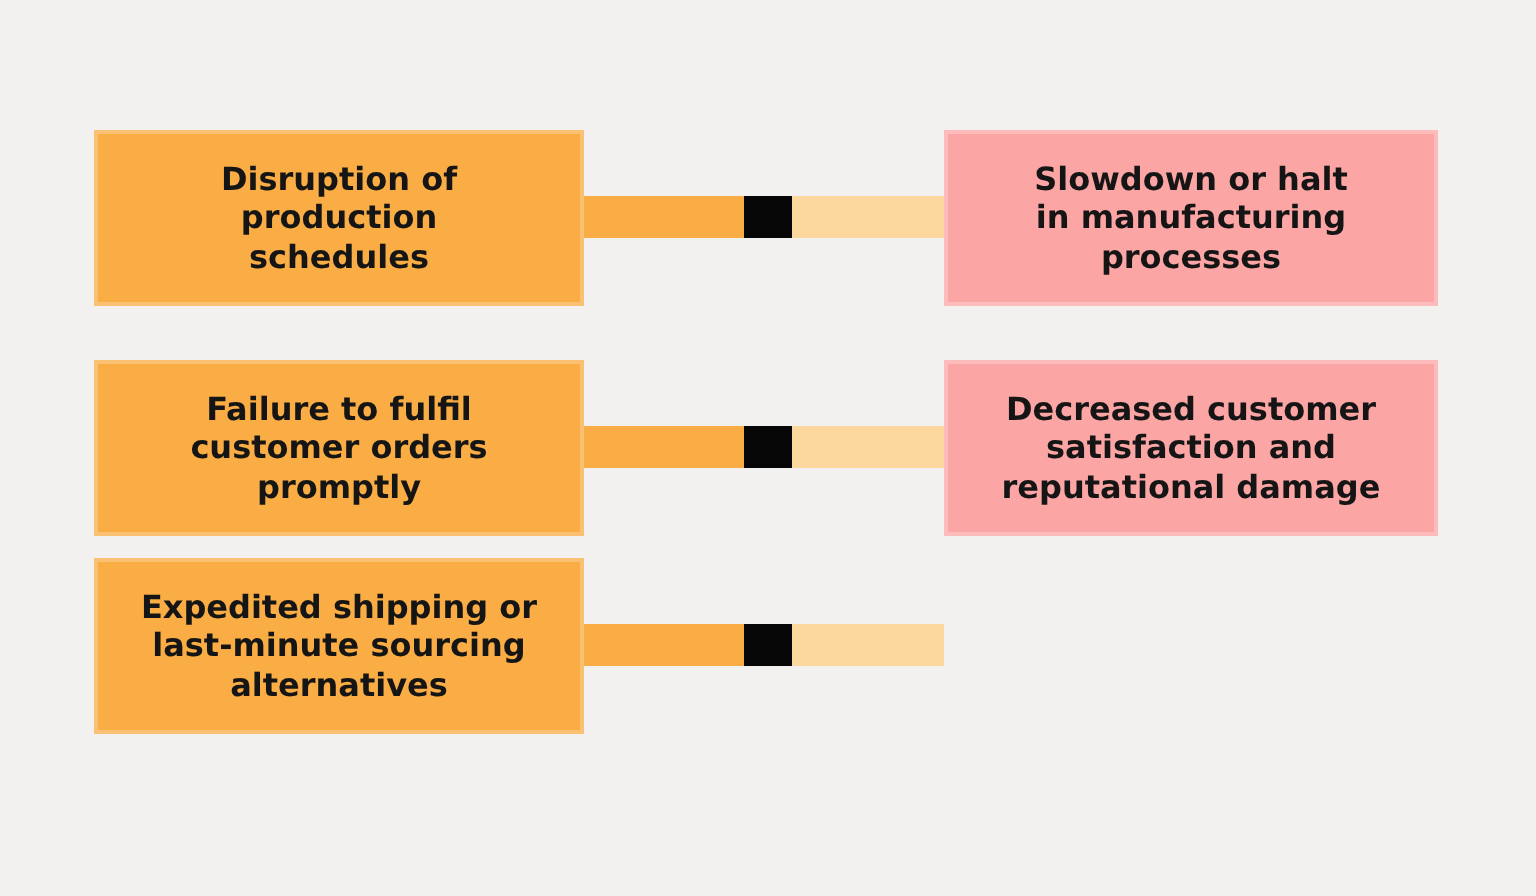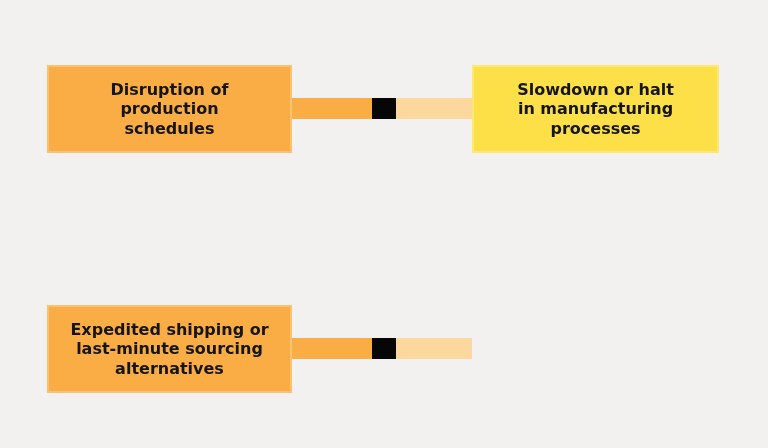--- a/index.html
+++ b/index.html
@@ -15,21 +15,21 @@
     font-family: "DejaVu Sans", "Liberation Sans", sans-serif;
   }
   .row {
     position: absolute;
     left: 0;
     width: 768px;
     height: 88px;
   }
   .row-1 { top: 65px; }
   .row-2 { top: 180px; }
-  .row-3 { top: 305px; }
+  .row-3 { top: 279px; }
 
   .box {
     position: absolute;
     top: 0;
     height: 88px;
     box-sizing: border-box;
     border: 2px solid rgba(255,255,255,0.25);
     display: flex;
     align-items: center;
     justify-content: center;
@@ -41,21 +41,21 @@
     white-space: pre-line;
   }
   .box-cause {
     left: 47px;
     width: 245px;
     background: #F9AD44;
   }
   .box-effect {
     left: 472px;
     width: 247px;
-    background: #fde047;
+    background: #fca5a5;
   }
 
   .connector {
     position: absolute;
     left: 292px;
     top: 33px;
     width: 180px;
     height: 21px;
     display: flex;
   }
@@ -87,20 +87,33 @@
     <div class="connector">
       <div class="seg-cause"></div>
       <div class="seg-node"></div>
       <div class="seg-effect"></div>
     </div>
     <div class="box box-effect">Slowdown or halt
 in manufacturing
 processes</div>
   </div>
 
+  <div class="row row-2">
+    <div class="box box-cause">Failure to fulfil
+customer orders
+promptly</div>
+    <div class="connector">
+      <div class="seg-cause"></div>
+      <div class="seg-node"></div>
+      <div class="seg-effect"></div>
+    </div>
+    <div class="box box-effect">Decreased customer
+satisfaction and
+reputational damage</div>
+  </div>
 
   <div class="row row-3">
     <div class="box box-cause">Expedited shipping or
 last-minute sourcing
 alternatives</div>
     <div class="connector">
       <div class="seg-cause"></div>
       <div class="seg-node"></div>
       <div class="seg-effect"></div>
     </div>

